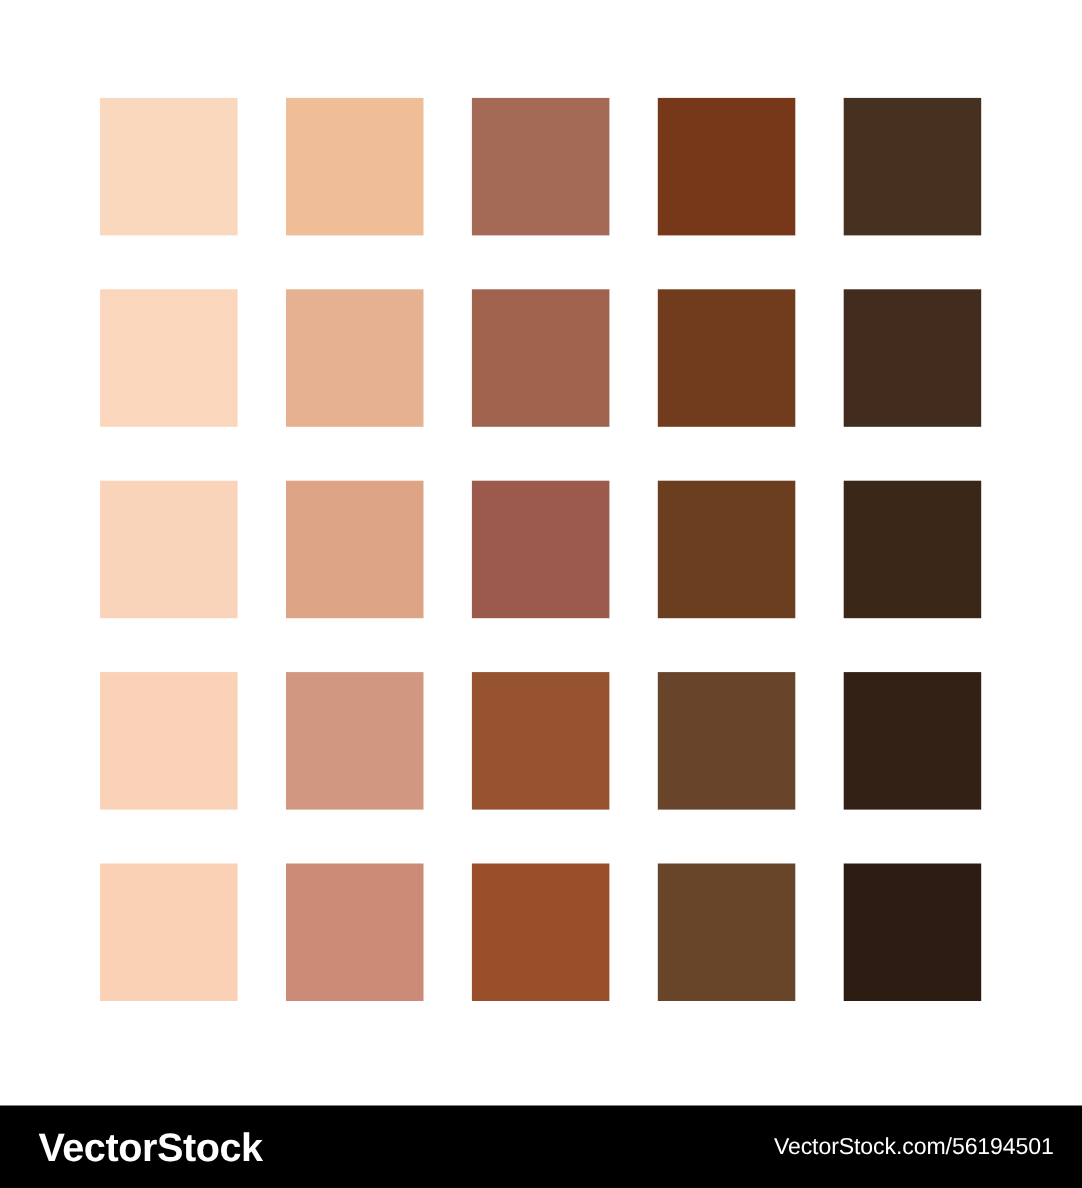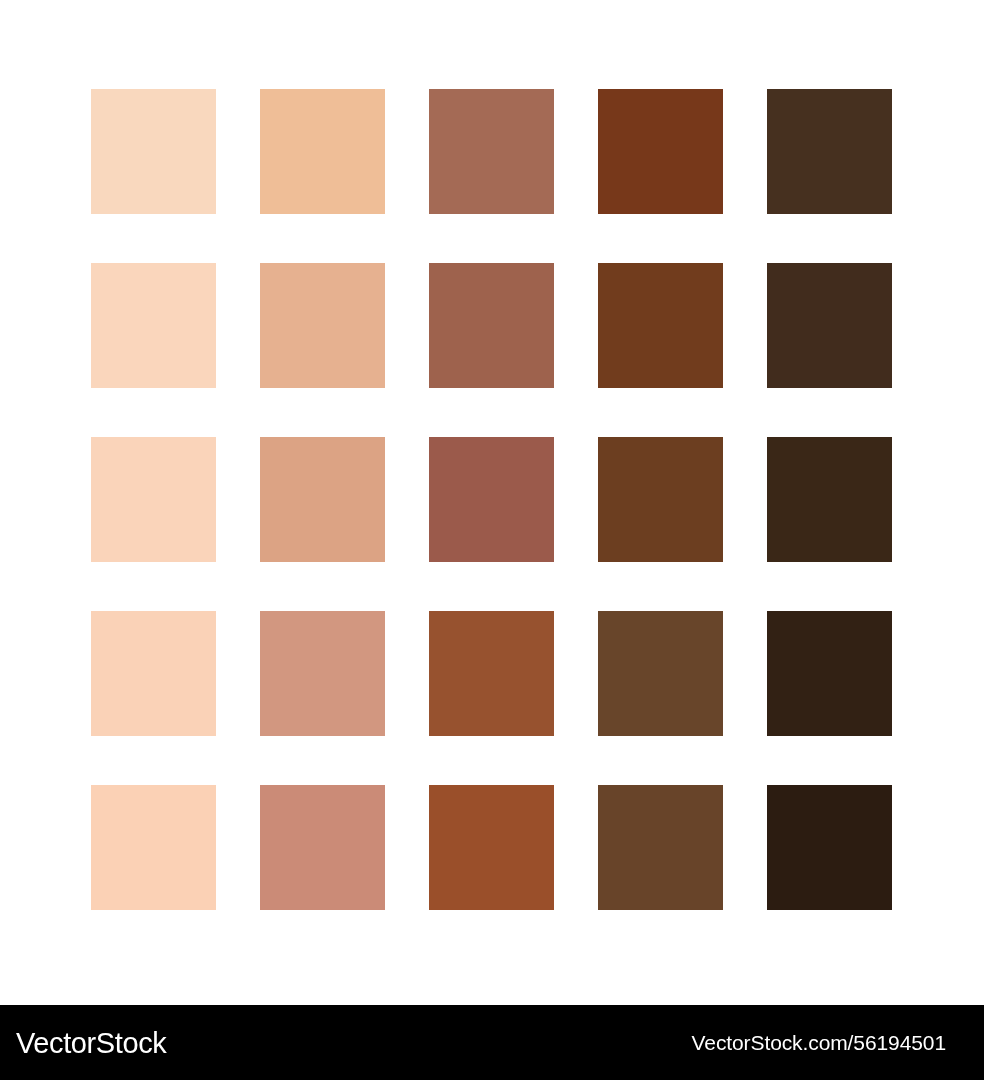--- a/index.html
+++ b/index.html
@@ -43,32 +43,32 @@
   #footer-bar {
     position: absolute;
     left: 0;
     top: 1005px;
     width: 984px;
     height: 75px;
     background: #000000;
   }
   #footer-brand {
     position: absolute;
-    left: 16px;
+    left: 35px;
     top: 50%;
     transform: translateY(-50%);
     color: #ffffff;
-    font-size: 29px;
-    font-weight: normal;
+    font-size: 36px;
+    font-weight: bold;
     letter-spacing: -0.4px;
     white-space: nowrap;
   }
   #footer-url {
     position: absolute;
-    right: 38px;
+    right: 26px;
     top: 50%;
     transform: translateY(-50%);
     color: #ffffff;
     font-size: 21px;
     letter-spacing: -0.1px;
     white-space: nowrap;
   }
 </style>
 </head>
 <body>

